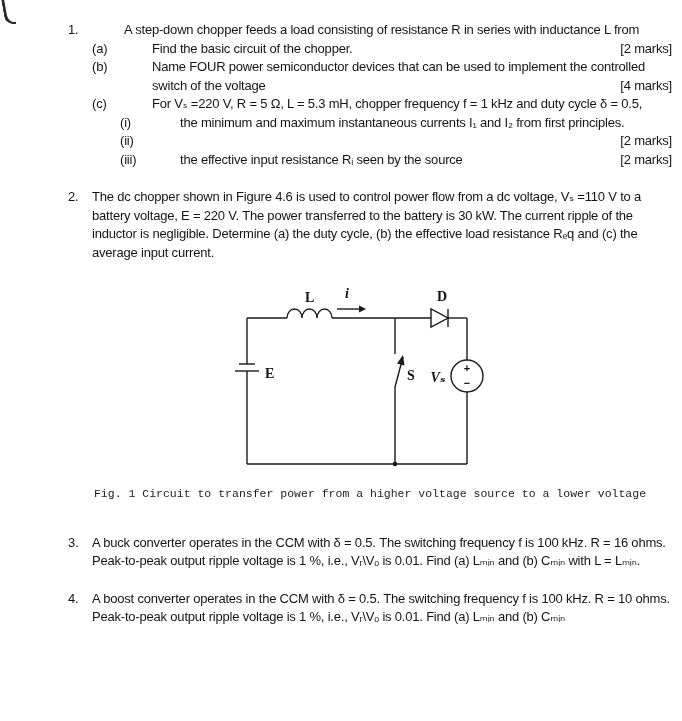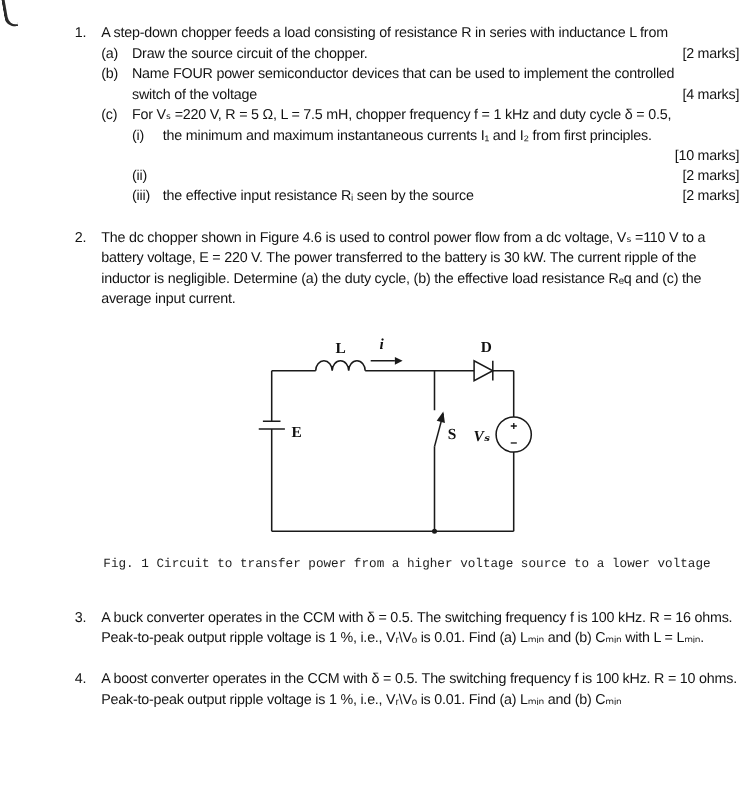--- a/index.html
+++ b/index.html
@@ -12,21 +12,21 @@
   }
   .content { padding:21px 10px 0 68px; }
   .inner { width:604px; }
   .row { display:flex; align-items:flex-start; }
   .qnum { width:24px; flex:none; }
   .para { flex:1; }
   .line { display:flex; }
   .sub  { padding-left:24px; }
   .sub2 { padding-left:52px; }
   .lab { width:28px; flex:none; }
-  .nw { white-space:nowrap; }
+  .nw { white-space:nowrap;margin-left:32px; }
   .marks { margin-left:auto; padding-left:8px; white-space:nowrap; }
   .marks-line { text-align:right; }
   .q { margin-top:19px; }
   .q3gap { margin-top:30px; }
   .fig { margin-top:24px; }
   .fig svg { display:block; margin:0 auto; }
   .caption {
     font-family:Liberation Mono, monospace;
     font-size:11.5px; letter-spacing:0; text-align:center; margin-top:9px; color:#1d1d1d;
   }
@@ -58,44 +58,43 @@
     <section>
       <div class="row">
         <span class="qnum">1.</span>
         <div class="para">
           <div class="nw">A step-down chopper feeds a load consisting of resistance R in series with inductance L from</div>
         </div>
       </div>
 
       <div class="line sub">
         <span class="lab">(a)</span>
-        <span class="nw">Draw the source circuit of the chopper.</span>
+        <span class="nw">Find the basic circuit of the chopper.</span>
         <span class="marks">[2 marks]</span>
       </div>
 
       <div class="line sub">
         <span class="lab">(b)</span>
         <span class="nw">Name FOUR power semiconductor devices that can be used to implement the controlled</span>
       </div>
       <div class="line sub">
         <span class="lab"></span>
         <span class="nw">switch of the voltage</span>
         <span class="marks">[4 marks]</span>
       </div>
 
       <div class="line sub">
         <span class="lab">(c)</span>
-        <span class="nw">For Vₛ =220 V, R = 5 Ω, L = 7.5 mH, chopper frequency f = 1 kHz and duty cycle δ = 0.5,</span>
+        <span class="nw">For Vₛ =220 V, R = 5 Ω, L = 5.3 mH, chopper frequency f = 1 kHz and duty cycle δ = 0.5,</span>
       </div>
 
       <div class="line sub2">
         <span class="lab">(i)</span>
         <span class="nw">the minimum and maximum instantaneous currents I₁ and I₂ from first principles.</span>
       </div>
-      <div class="marks-line">[10 marks]</div>
 
       <div class="line sub2">
         <span class="lab">(ii)</span>
         <span class="marks">[2 marks]</span>
       </div>
       <div class="line sub2">
         <span class="lab">(iii)</span>
         <span class="nw">the effective input resistance Rᵢ seen by the source</span>
         <span class="marks">[2 marks]</span>
       </div>

